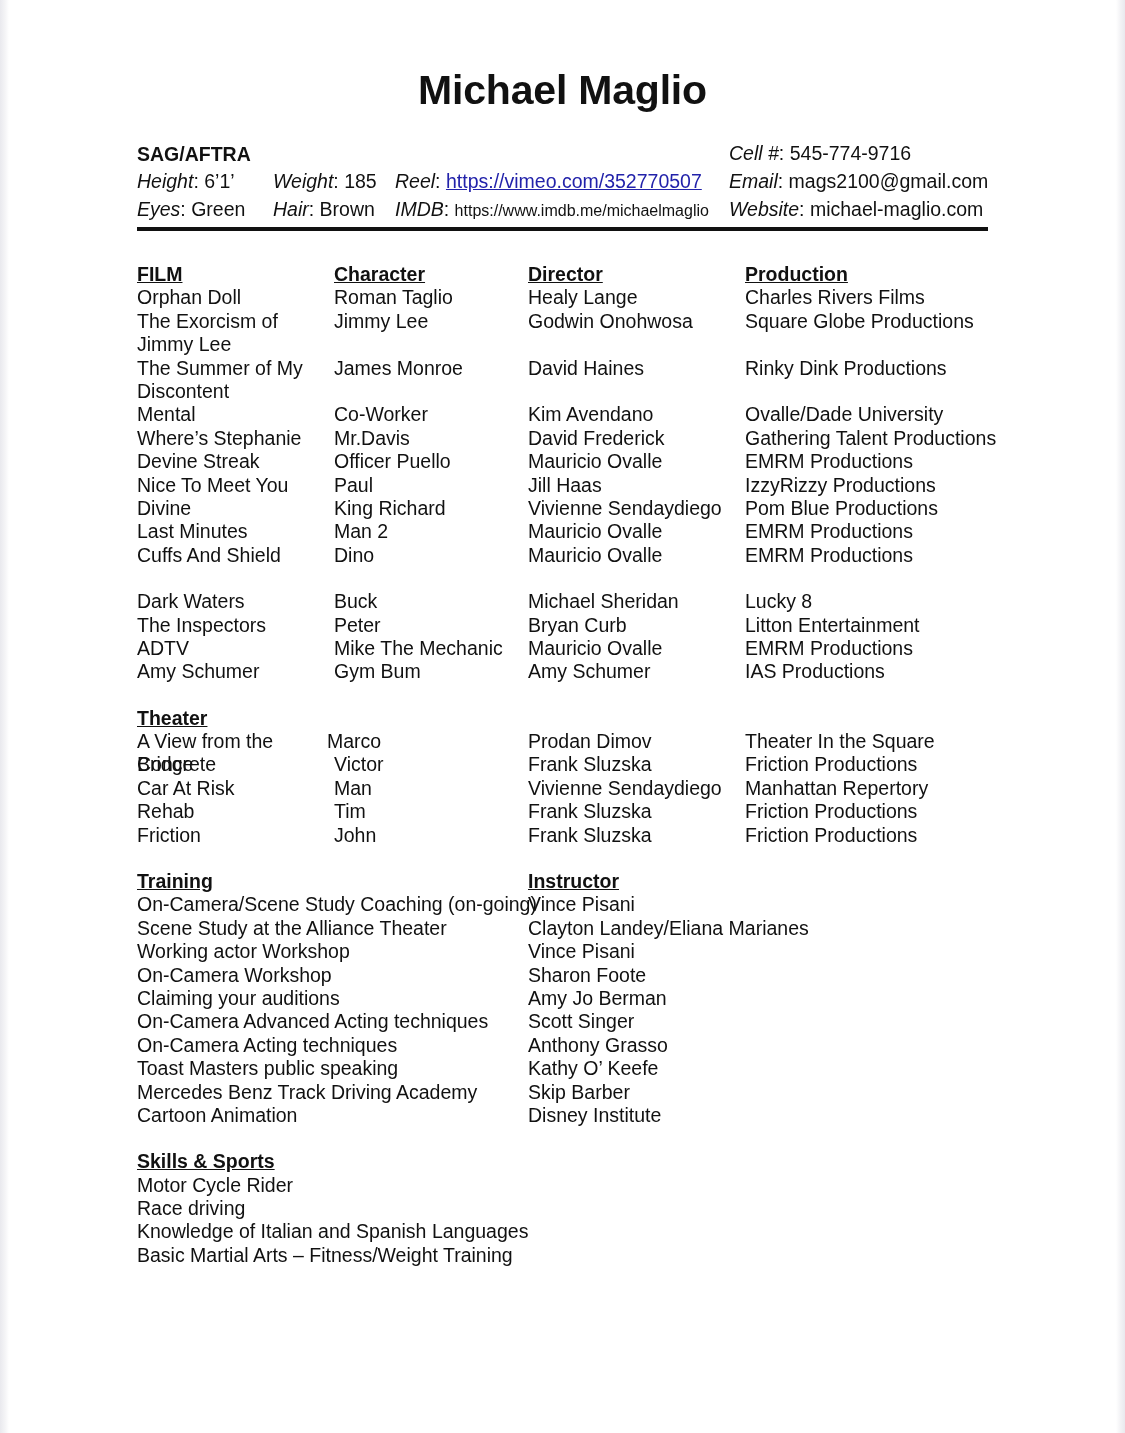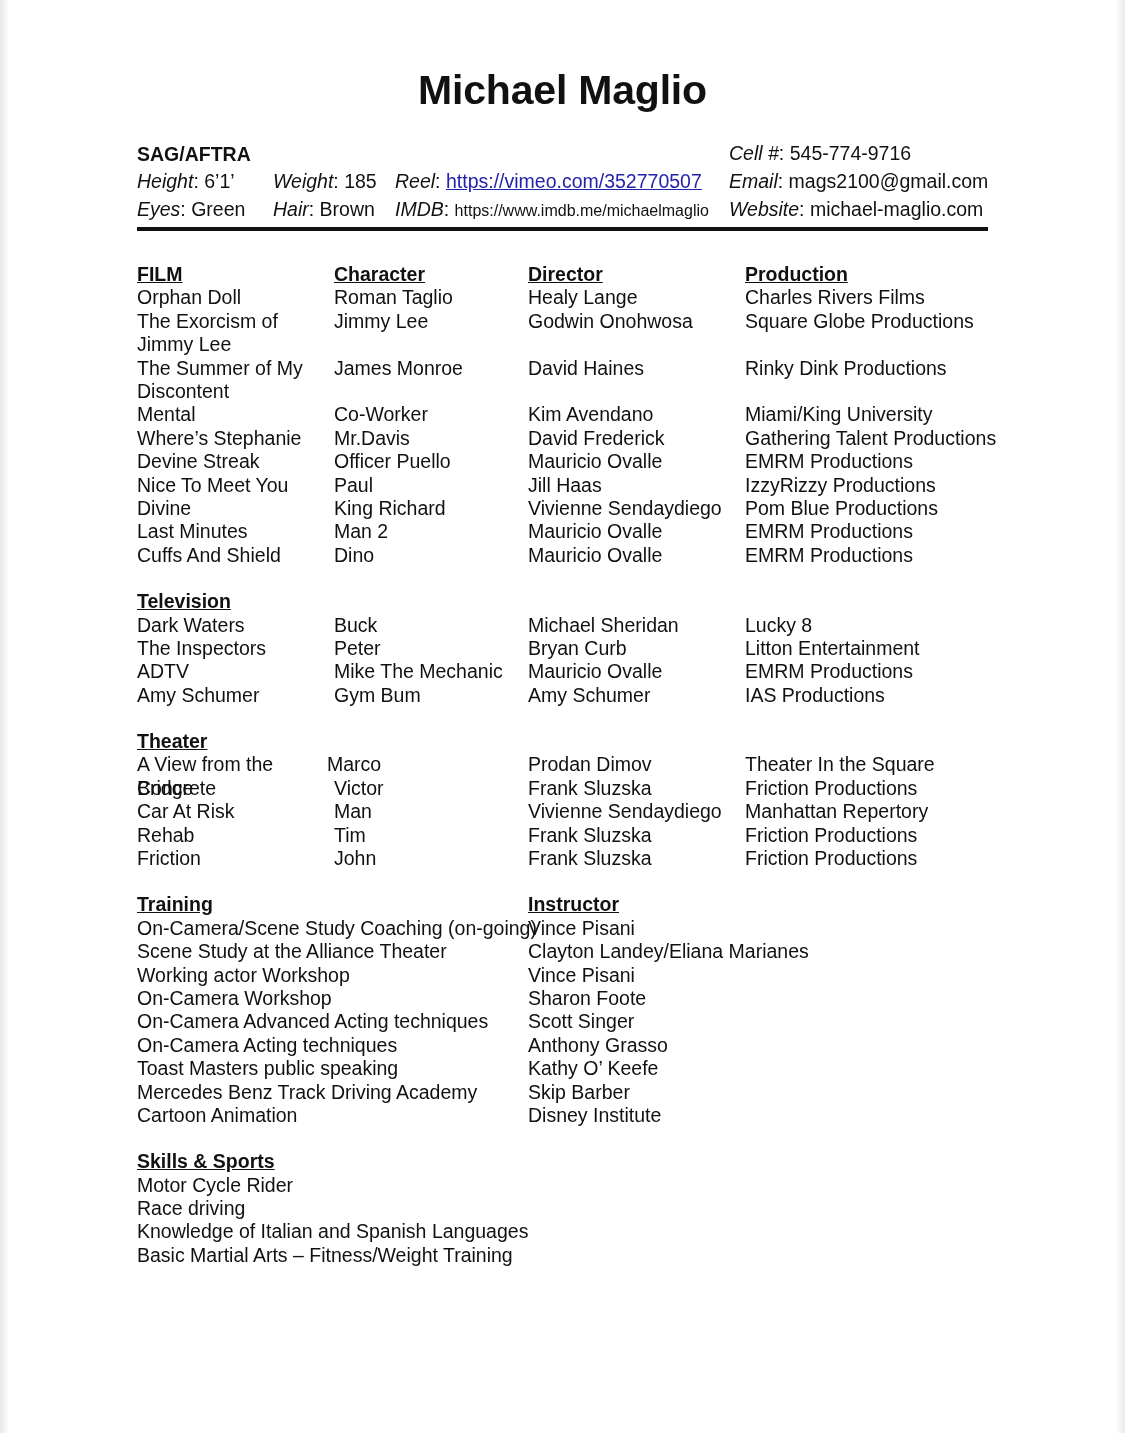--- a/index.html
+++ b/index.html
@@ -211,21 +211,21 @@
         <span class="col c1">The Summer of My Discontent</span>
         <span class="col c2">James Monroe</span>
         <span class="col c3">David Haines</span>
         <span class="col c4">Rinky Dink Productions</span>
       </div>
 
       <div class="row">
         <span class="col c1">Mental</span>
         <span class="col c2">Co-Worker</span>
         <span class="col c3">Kim Avendano</span>
-        <span class="col c4">Miami/King University</span>
+        <span class="col c4">Ovalle/Dade University</span>
       </div>
 
       <div class="row">
         <span class="col c1">Where’s Stephanie</span>
         <span class="col c2">Mr.Davis</span>
         <span class="col c3">David Frederick</span>
         <span class="col c4">Gathering Talent Productions</span>
       </div>
 
       <div class="row">
@@ -258,23 +258,20 @@
 
       <div class="row">
         <span class="col c1">Cuffs And Shield</span>
         <span class="col c2">Dino</span>
         <span class="col c3">Mauricio Ovalle</span>
         <span class="col c4">EMRM Productions</span>
       </div>
     </div>
 
     <div class="section spaced">
-      <div class="row">
-        <span class="col c1 hdr">Television</span>
-      </div>
 
       <div class="row">
         <span class="col c1">Dark Waters</span>
         <span class="col c2">Buck</span>
         <span class="col c3">Michael Sheridan</span>
         <span class="col c4">Lucky 8</span>
       </div>
 
       <div class="row">
         <span class="col c1">The Inspectors</span>
@@ -355,20 +352,24 @@
       </div>
       <div class="row">
         <span class="col t1">Working actor Workshop</span>
         <span class="col t2">Vince Pisani</span>
       </div>
       <div class="row">
         <span class="col t1">On-Camera Workshop</span>
         <span class="col t2">Sharon Foote</span>
       </div>
       <div class="row">
+        <span class="col t1">Claiming your auditions</span>
+        <span class="col t2">Amy Jo Berman</span>
+      </div>
+      <div class="row">
         <span class="col t1">On-Camera Advanced Acting techniques</span>
         <span class="col t2">Scott Singer</span>
       </div>
       <div class="row">
         <span class="col t1">On-Camera Acting techniques</span>
         <span class="col t2">Anthony Grasso</span>
       </div>
       <div class="row">
         <span class="col t1">Toast Masters public speaking</span>
         <span class="col t2">Kathy O’ Keefe</span>

